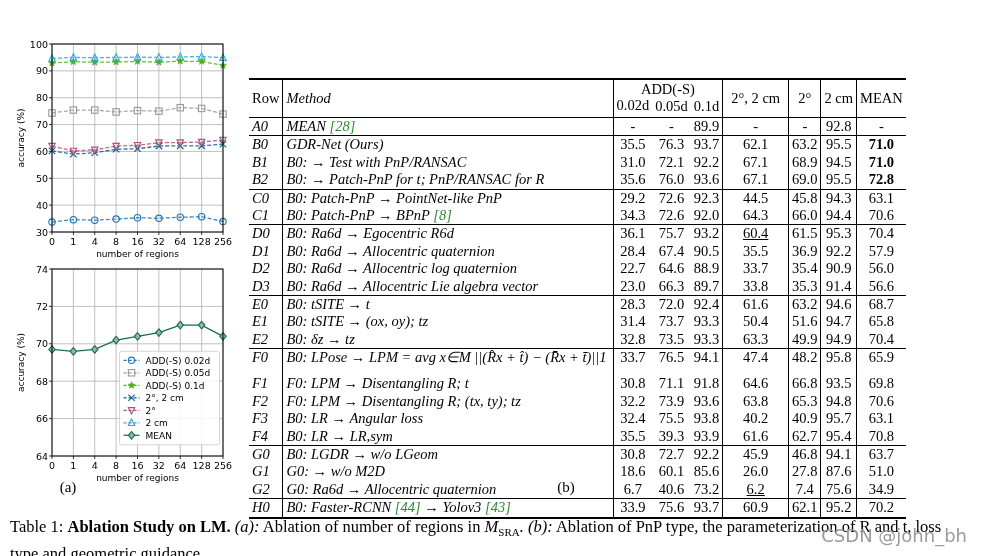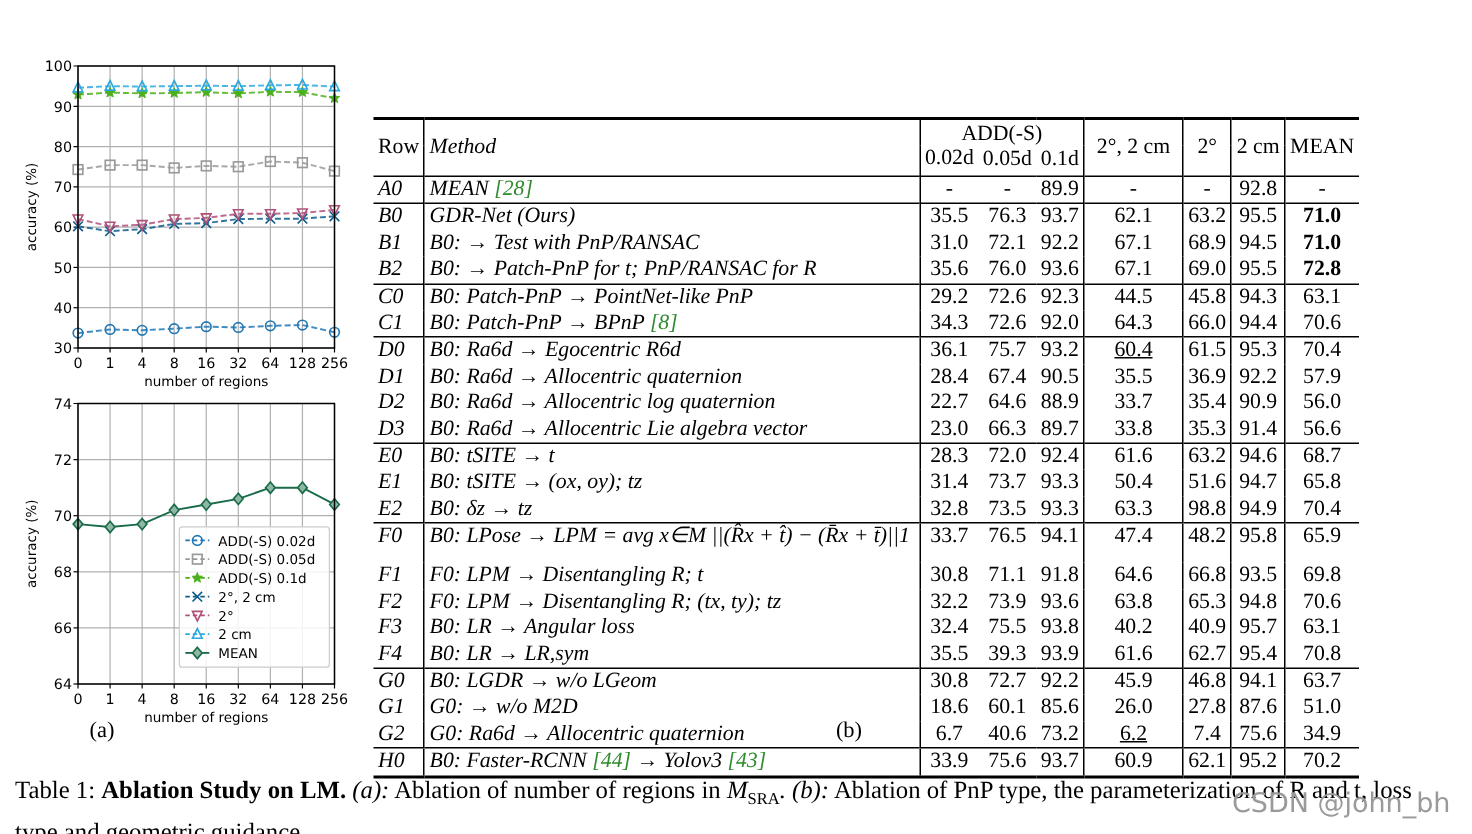--- a/index.html
+++ b/index.html
@@ -420,21 +420,21 @@
           <td class="num vl">94.7</td>
           <td class="num vl">65.8</td>
         </tr>
         <tr>
           <td class="rowid">E2</td>
           <td class="vl method"><span>B0: δz → tz</span></td>
           <td class="num vl">32.8</td>
           <td class="num">73.5</td>
           <td class="num">93.3</td>
           <td class="num vl" style="padding: 0px 8px;">63.3</td>
-          <td class="num vl">98.8</td>
+          <td class="num vl">49.9</td>
           <td class="num vl">94.9</td>
           <td class="num vl">70.4</td>
         </tr>
         <tr class="grp-start tall">
           <td class="rowid">F0</td>
           <td class="vl method"><span>B0: LPose → LPM = avg x∈M ||(R̂x + t̂) − (R̄x + t̄)||1</span></td>
           <td class="num vl">33.7</td>
           <td class="num">76.5</td>
           <td class="num">94.1</td>
           <td class="num vl" style="padding: 0px 8px;">47.4</td>

